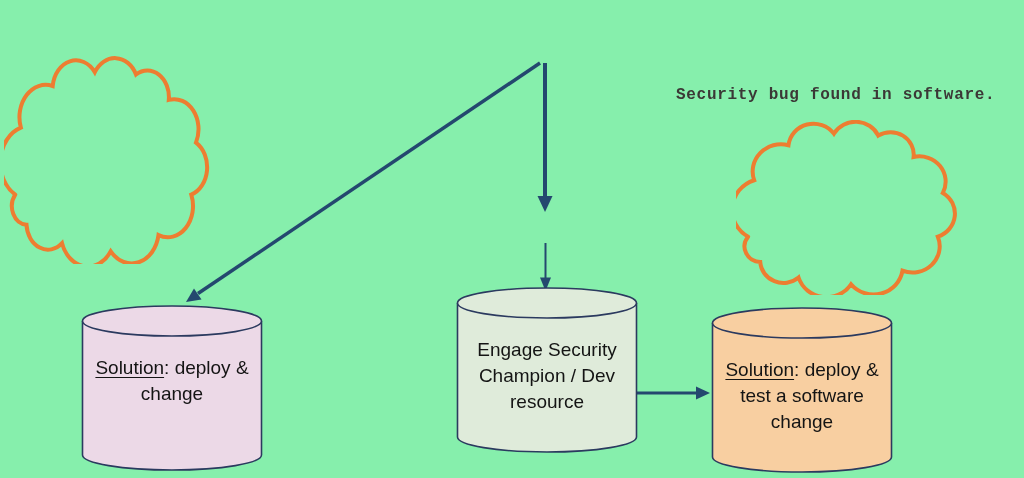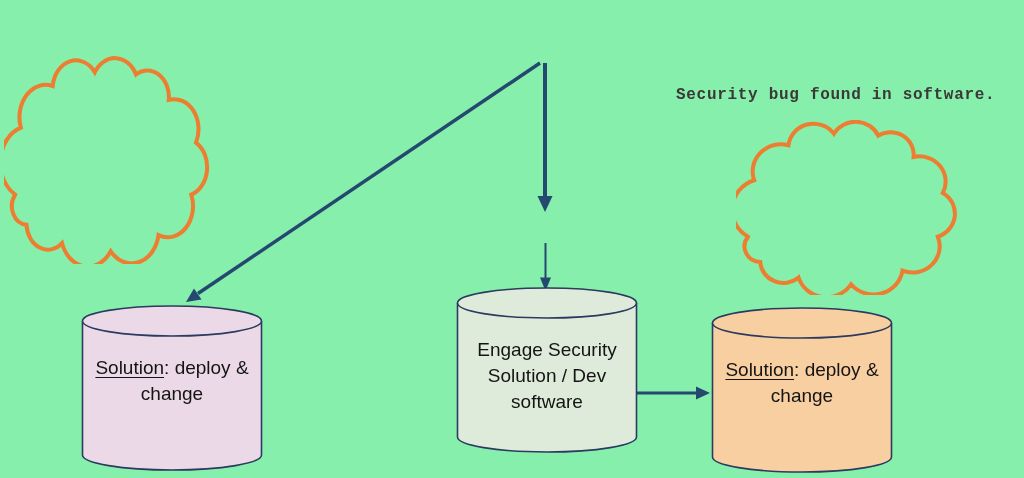--- a/index.html
+++ b/index.html
@@ -96,29 +96,30 @@
     </div>
   </div>
 
   <div class="cylinder cyl-engage">
     <svg width="184" height="172" viewBox="0 0 184 172">
       <path d="M 2.5 18 L 2.5 152 A 89.5 15 0 0 0 181.5 152 L 181.5 18" stroke="#2B3A5F" stroke-width="1.6" fill="#DFEBDA"></path>
       <ellipse cx="92" cy="18" rx="89.5" ry="15" stroke="#2B3A5F" stroke-width="1.6" fill="#DFEBDA"></ellipse>
     </svg>
     <div class="cyl-text">
       <div><span class="u"></span><span>Engage Security</span></div>
-      <div>Solution / Dev</div>
-      <div>software</div>
+      <div>Champion / Dev</div>
+      <div>resource</div>
     </div>
   </div>
 
   <div class="cylinder cyl-software">
     <svg width="184" height="172" viewBox="0 0 184 172">
       <path d="M 2.5 18 L 2.5 152 A 89.5 15 0 0 0 181.5 152 L 181.5 18" stroke="#2B3A5F" stroke-width="1.6" fill="#F8CFA1"></path>
       <ellipse cx="92" cy="18" rx="89.5" ry="15" stroke="#2B3A5F" stroke-width="1.6" fill="#F8CFA1"></ellipse>
     </svg>
     <div class="cyl-text">
       <div><span class="u">Solution</span><span>: deploy &amp;</span></div>
+      <div>test a software</div>
       <div>change</div>
     </div>
   </div>
 
 </div>
 
 </body></html>

